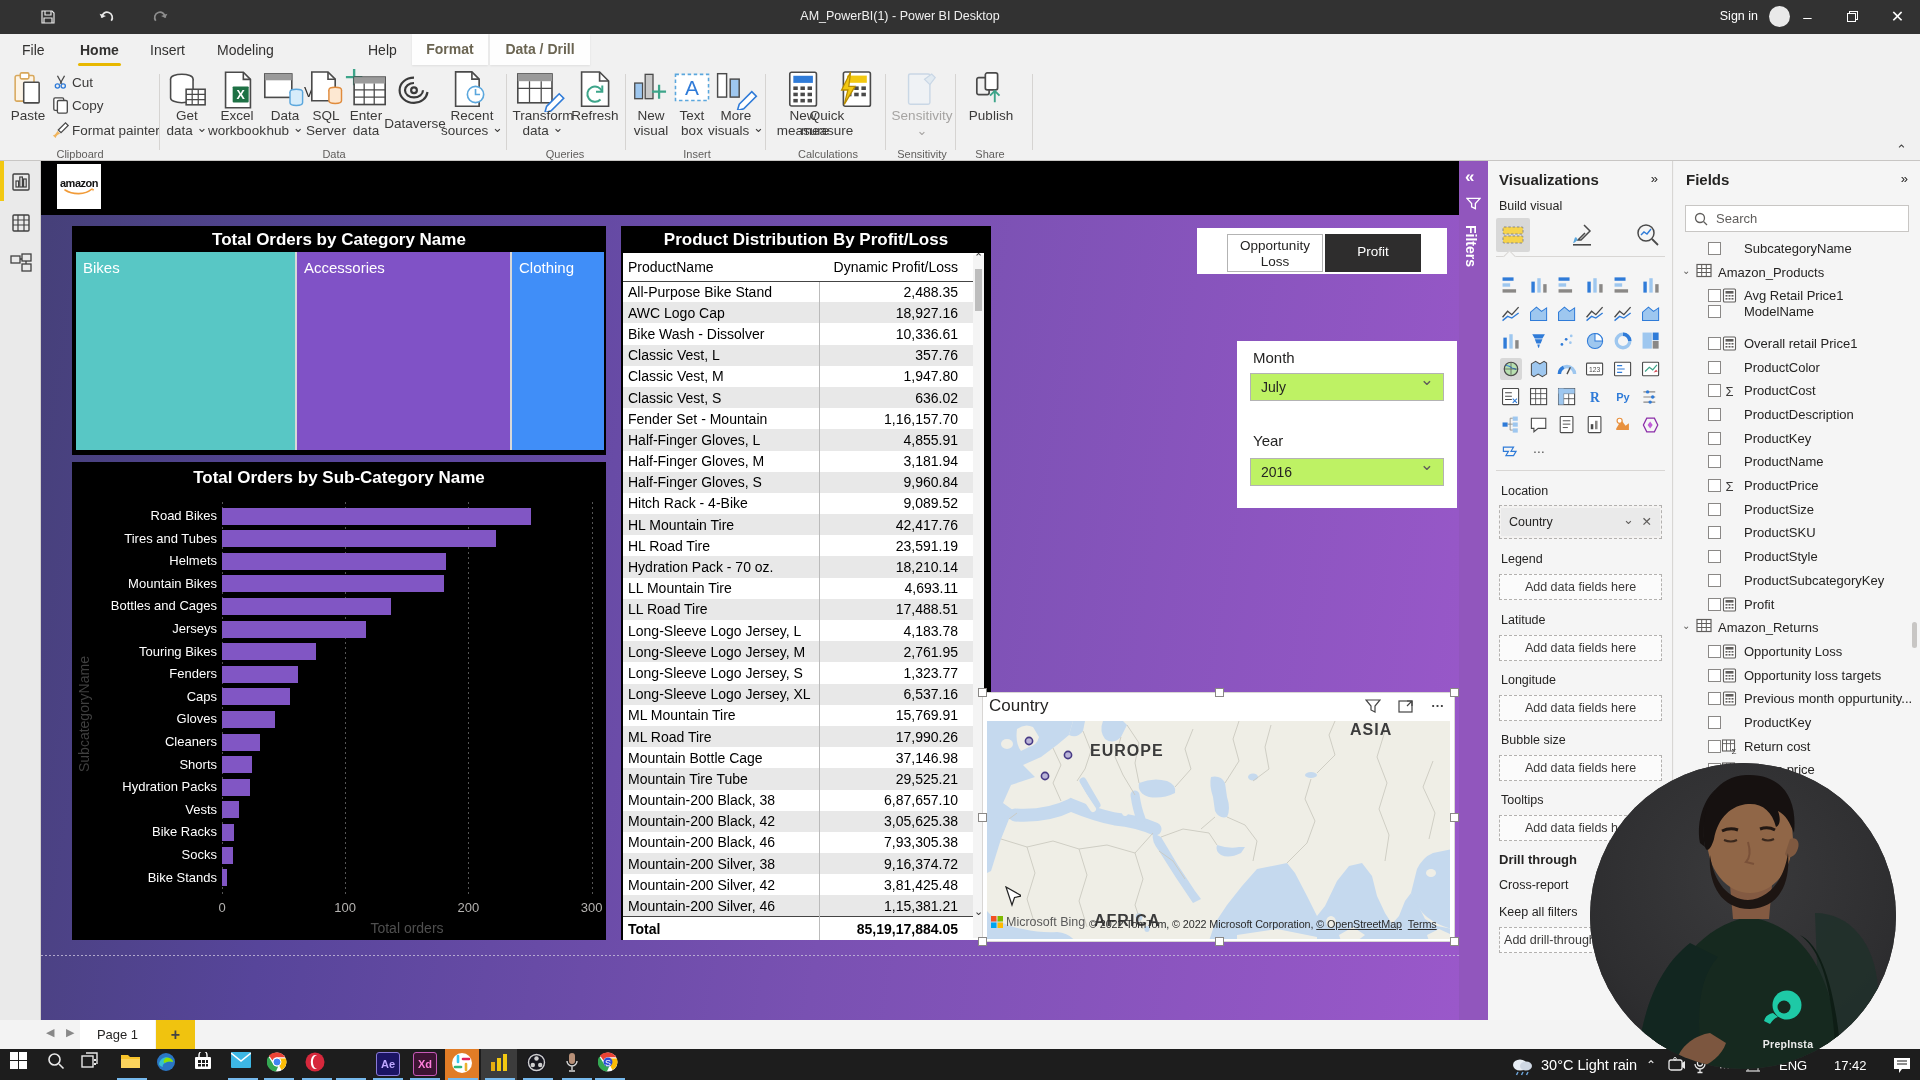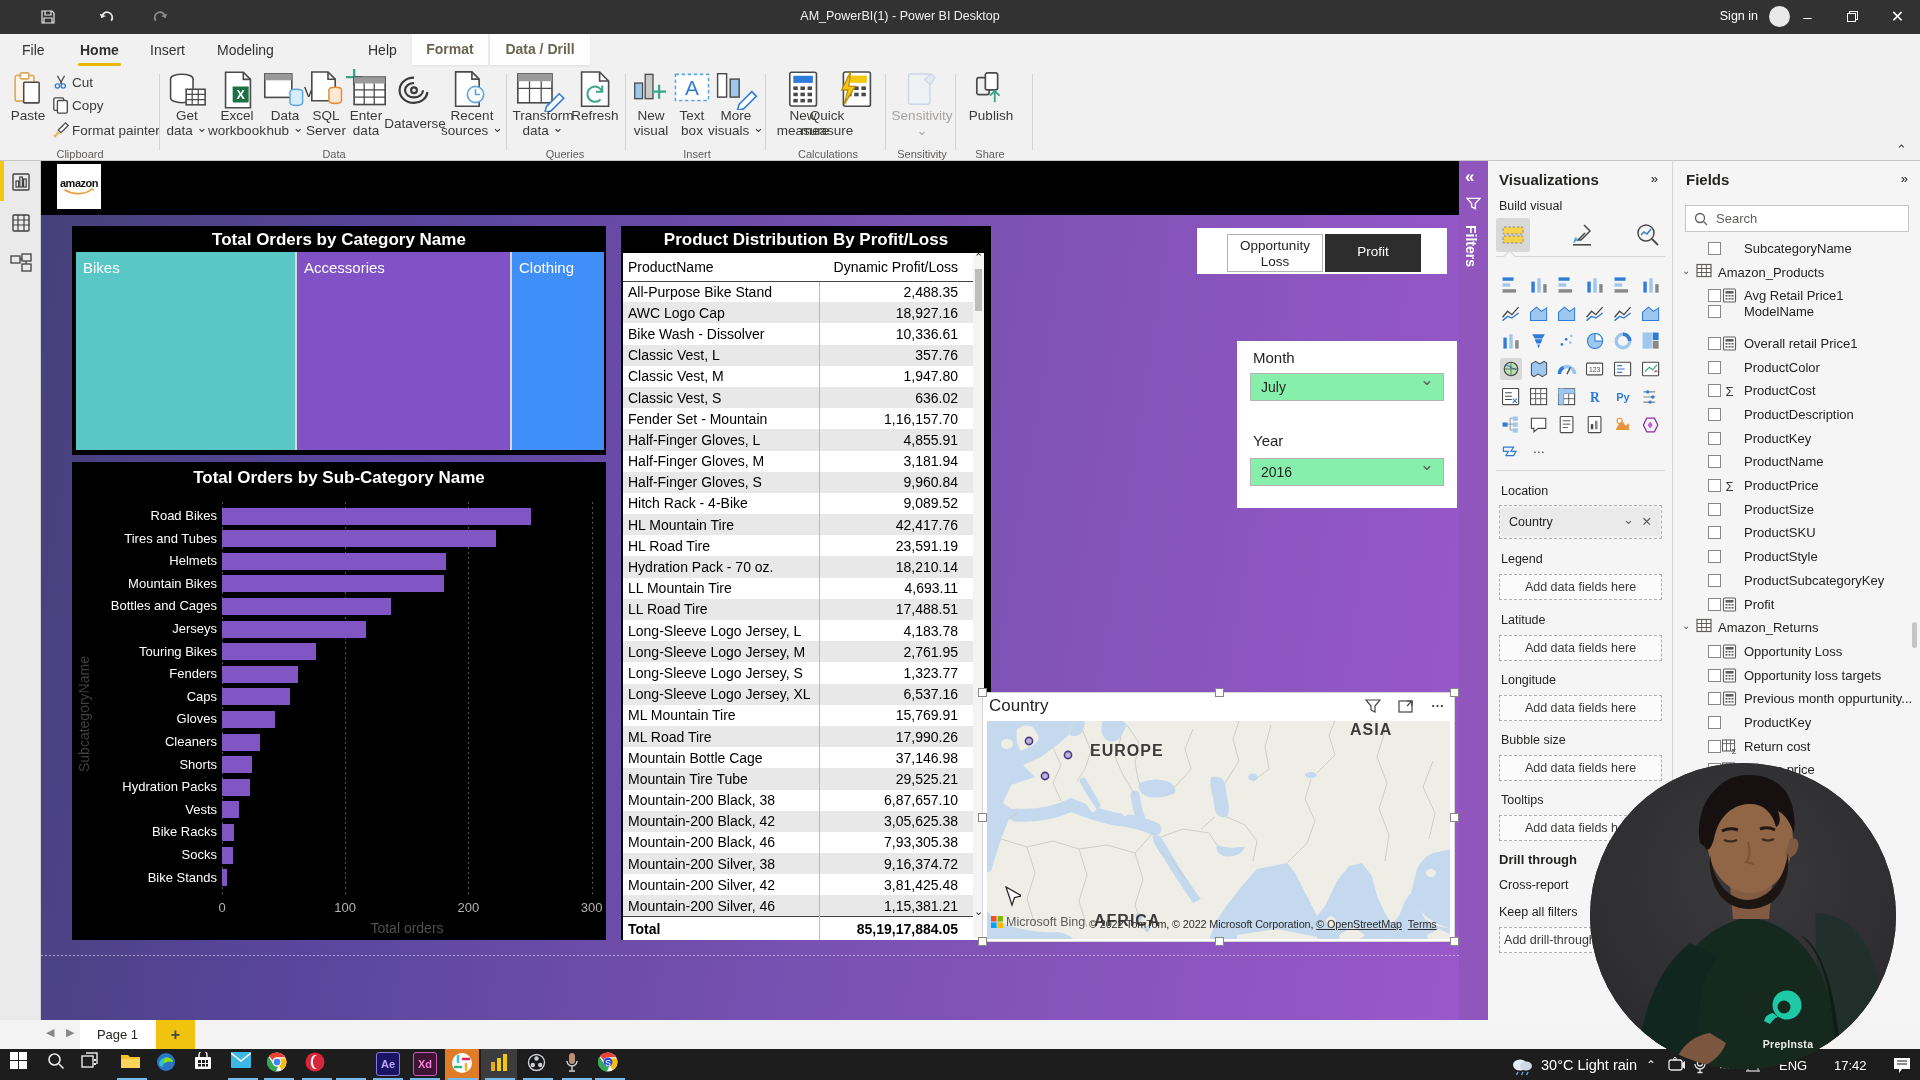--- a/index.html
+++ b/index.html
@@ -69,21 +69,21 @@
 #tblthumb { position:absolute; left:2px; top:14px; width:7px; height:42px; background:#bdbdbd; }
 
 
 #btnvis { left:1156px; top:67px; width:250px; height:46px; background:#fff; }
 #btnOpp { position:absolute; left:30px; top:6px; width:96px; height:38px; background:#fff; border:1px solid #b3b3b3; color:#252423; font-size:13.5px; text-align:center; line-height:16px; padding-top:3px; }
 #btnProfit { position:absolute; left:128px; top:6px; width:96px; height:38px; background:#2e2d2d; color:#fff; font-size:13.5px; text-align:center; line-height:36px; }
 
 
 #slicer { left:1196px; top:180px; width:220px; height:167px; background:#fff; }
 .sllab { position:absolute; left:16px; color:#252423; font-size:15px; }
-.sldrop { position:absolute; left:13px; width:194px; height:28px; border:1px solid #b3b3b3; background:#86efac; font-size:14px; color:#252423; line-height:26px; padding-left:10px; }
+.sldrop { position:absolute; left:13px; width:194px; height:28px; border:1px solid #b3b3b3; background:#bef264; font-size:14px; color:#252423; line-height:26px; padding-left:10px; }
 .sldrop .dd { position:absolute; right:9px; top:-7px; color:#605e5c; font-size:17px; }
 
 
 #mapvis { left:941px; top:531px; width:473px; height:250px; background:#fff; border:1px solid #d8d6d4; }
 #maptitle { position:absolute; left:6px; top:3px; font-size:17px; color:#252423; }
 #mapicons { position:absolute; right:8px; top:6px; color:#444; font-size:13px; }
 #mapbox { position:absolute; left:4px; top:28px; right:4px; bottom:2px; background:#c7daee; overflow:hidden; }
 #bing { position:absolute; left:4px; top:194px; font-size:12.5px; color:#5a5a5a; }
 #attrib { position:absolute; left:102px; top:197px; font-size:10.8px; color:#2b2b2b; white-space:nowrap; letter-spacing:-0.1px; }
 .handle { position:absolute; width:9px; height:9px; background:#fff; border:1px solid #8a8886; }

